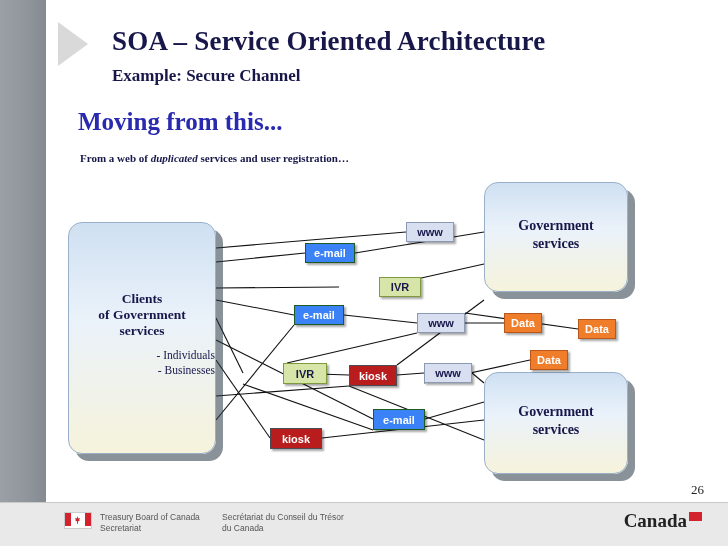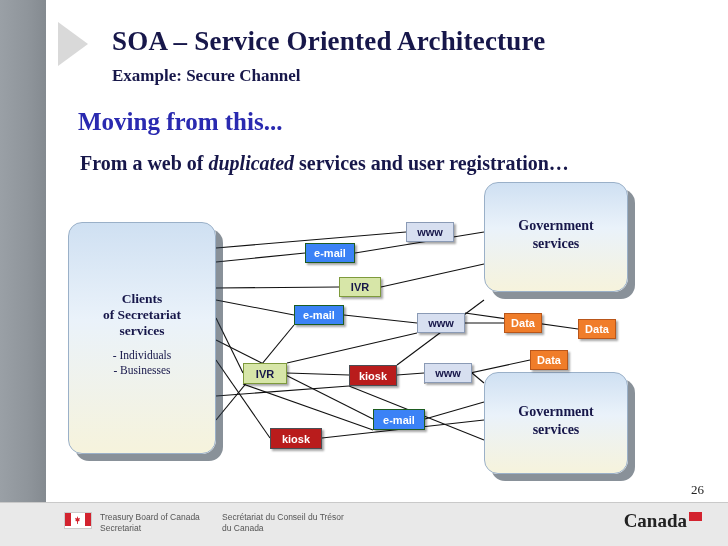--- a/index.html
+++ b/index.html
@@ -72,21 +72,21 @@
     top: 108px;
     font-size: 25px;
     font-weight: bold;
     color: #2a2ab0;
     white-space: nowrap;
   }
   .lead-line {
     position: absolute;
     left: 80px;
     top: 152px;
-    font-size: 20px;
+    font-size: 11px;
     font-weight: bold;
     color: #17174a;
     white-space: nowrap;
   }
   .lead-line em {
     font-style: italic;
   }
   
   .panel {
     position: absolute;
@@ -114,21 +114,21 @@
     line-height: 16px;
   }
   .panel-clients .plist {
     position: absolute;
     left: 0;
     right: 0;
     top: 125px;
     font-size: 11.5px;
     font-weight: normal;
     line-height: 15px;
-    text-align: center;
+    text-align: right;
   }
   .panel-gov1 {
     left: 484px;
     top: 182px;
     width: 144px;
     height: 110px;
   }
   .panel-gov2 {
     left: 484px;
     top: 372px;
@@ -161,20 +161,21 @@
     font-family: "Liberation Sans", sans-serif;
   }
   .node.email {
     background: #3b82f6;
     border-color: #1d5c20;
   }
   .node.ivr {
     background: #d7e6a8;
     color: #17174a;
     border-color: #7e9a3c;
+    margin-left: 40px;
   }
   .node.www {
     background: #d7dff0;
     color: #17174a;
     border-color: #8a9ab5;
   }
   .node.kiosk {
     background: #b91c1c;
     border-color: #4a4e54;
   }
@@ -316,21 +317,21 @@
       <line x1="287" y1="363" x2="417" y2="333" stroke="#111111" stroke-width="1.1"></line>
       <line x1="349" y1="386" x2="484" y2="440" stroke="#111111" stroke-width="1.1"></line>
       <line x1="397" y1="365" x2="484" y2="300" stroke="#111111" stroke-width="1.1"></line>
       <line x1="424" y1="383" x2="530" y2="360" stroke="#111111" stroke-width="1.1"></line>
       <line x1="465" y1="313" x2="578" y2="329" stroke="#111111" stroke-width="1.1"></line>
     </svg>
 
   <div class="panel panel-clients">
     <div class="ptitle">
       <div>Clients</div>
-      <div>of Secretariat</div>
+      <div>of Government</div>
       <div>services</div>
     </div>
     <div class="plist">
       <div>- Individuals</div>
       <div>- Businesses</div>
     </div>
   </div>
 
   <div class="panel panel-gov panel-gov1">
     <div class="ptitle">

